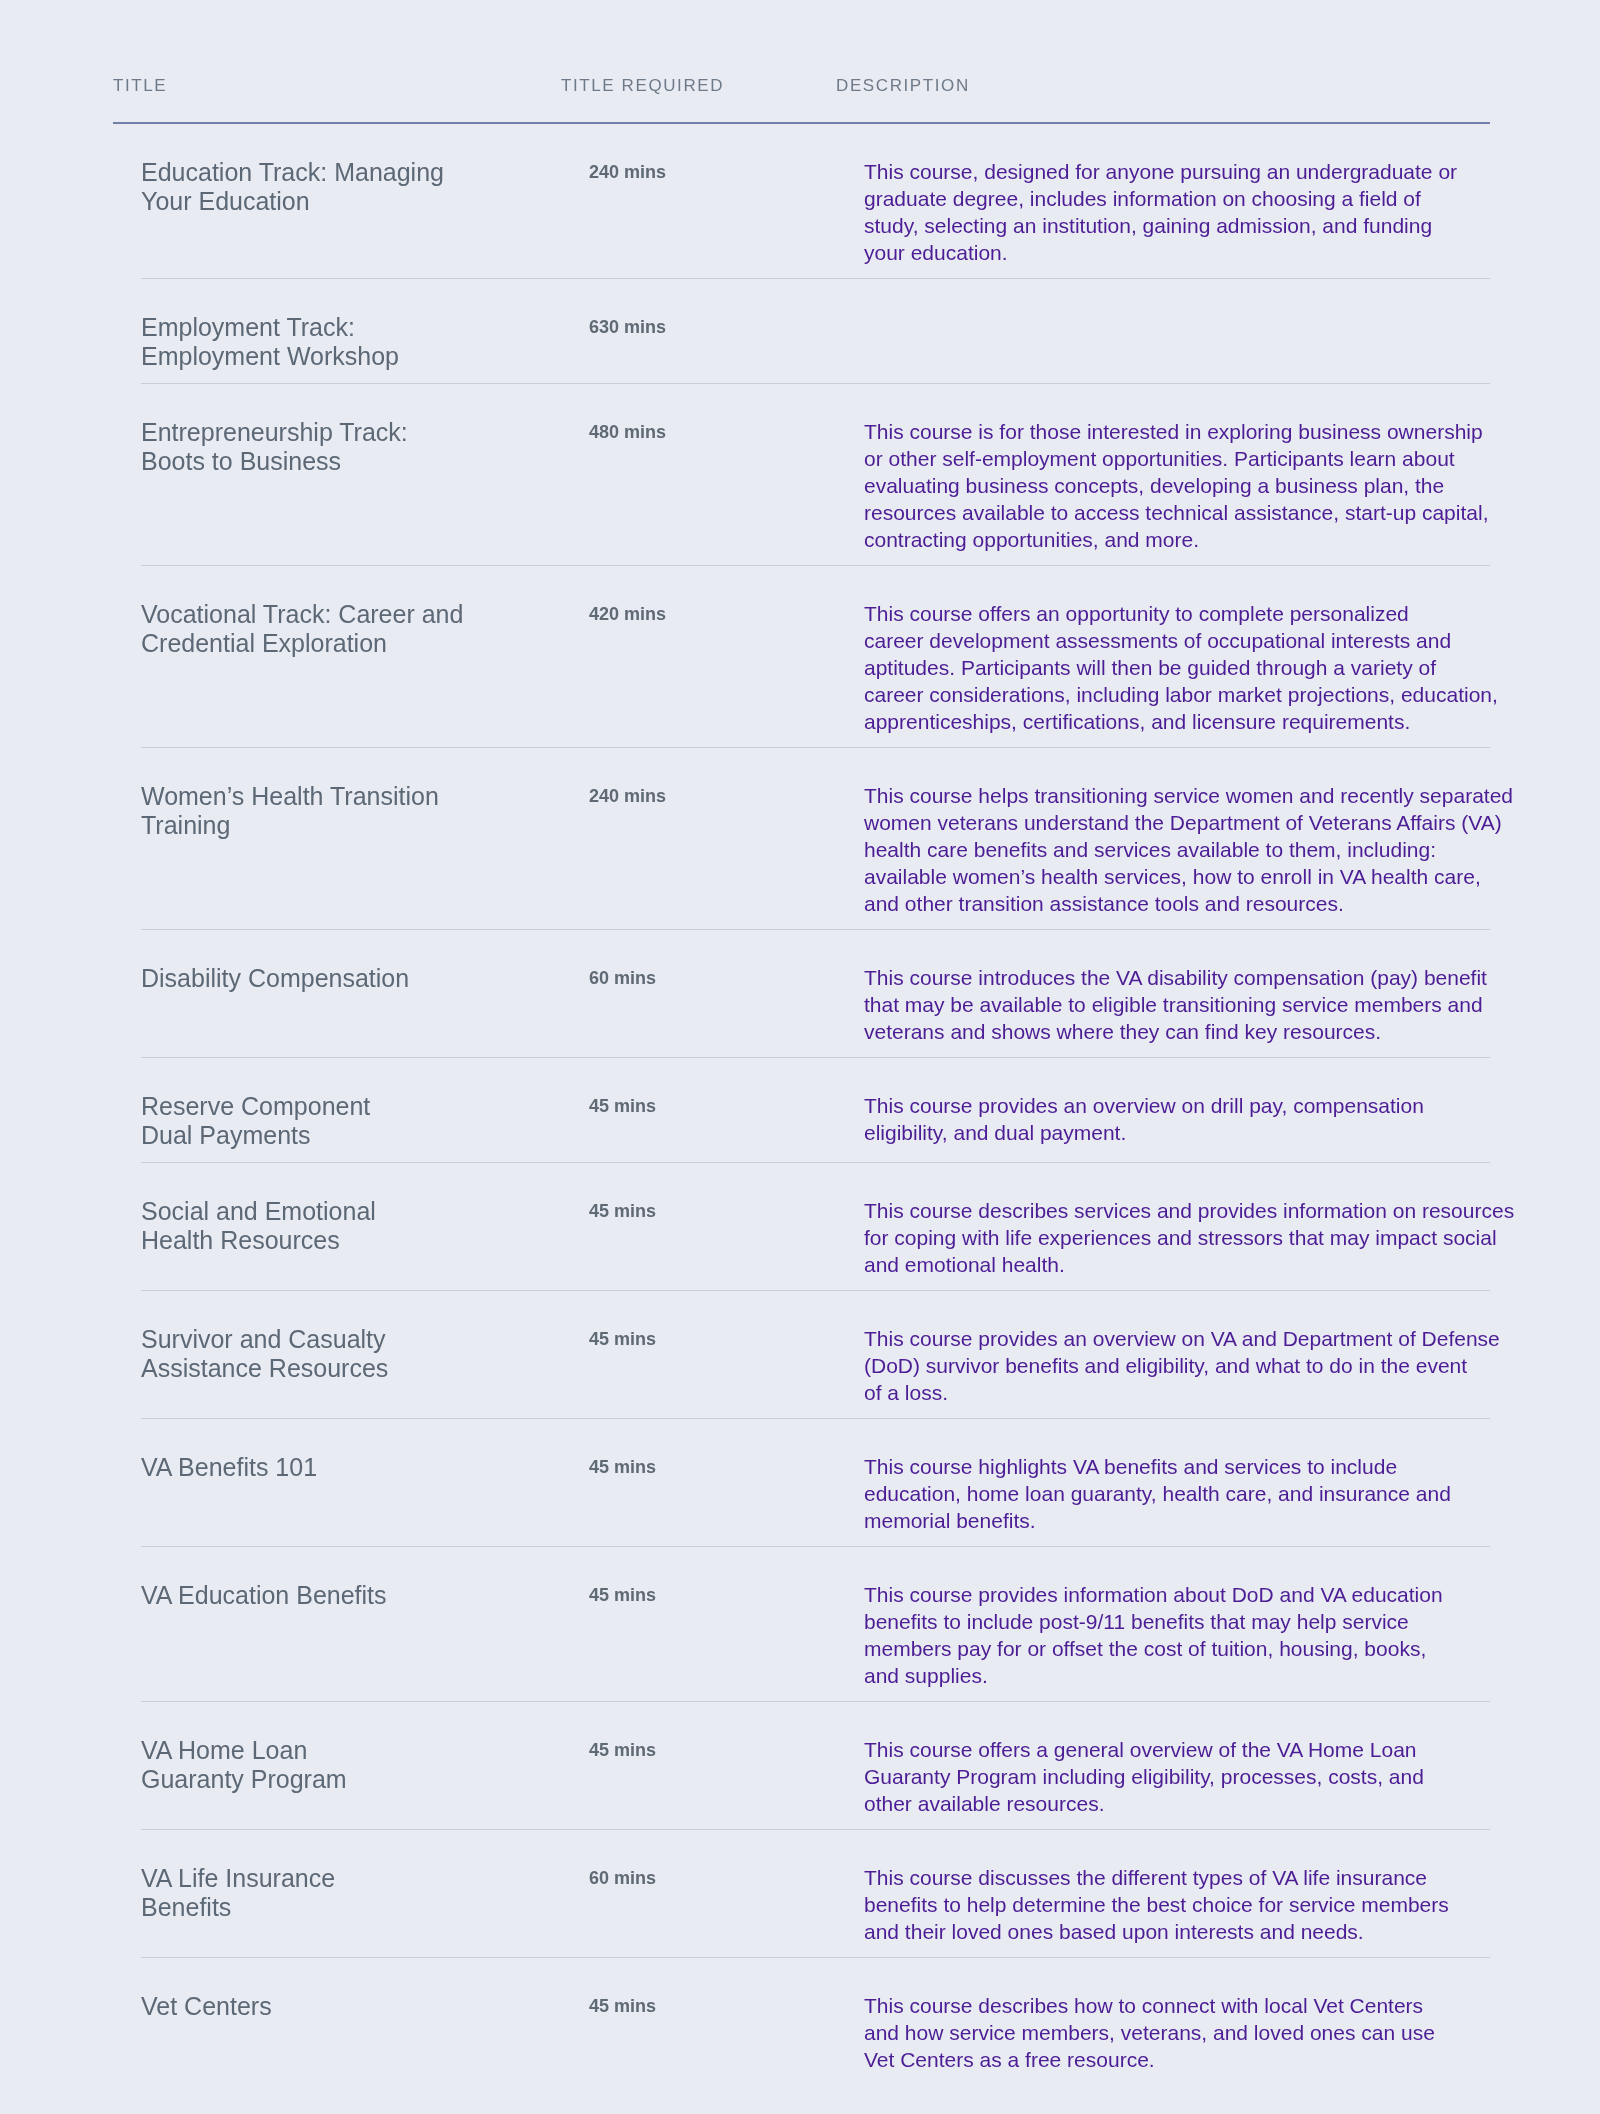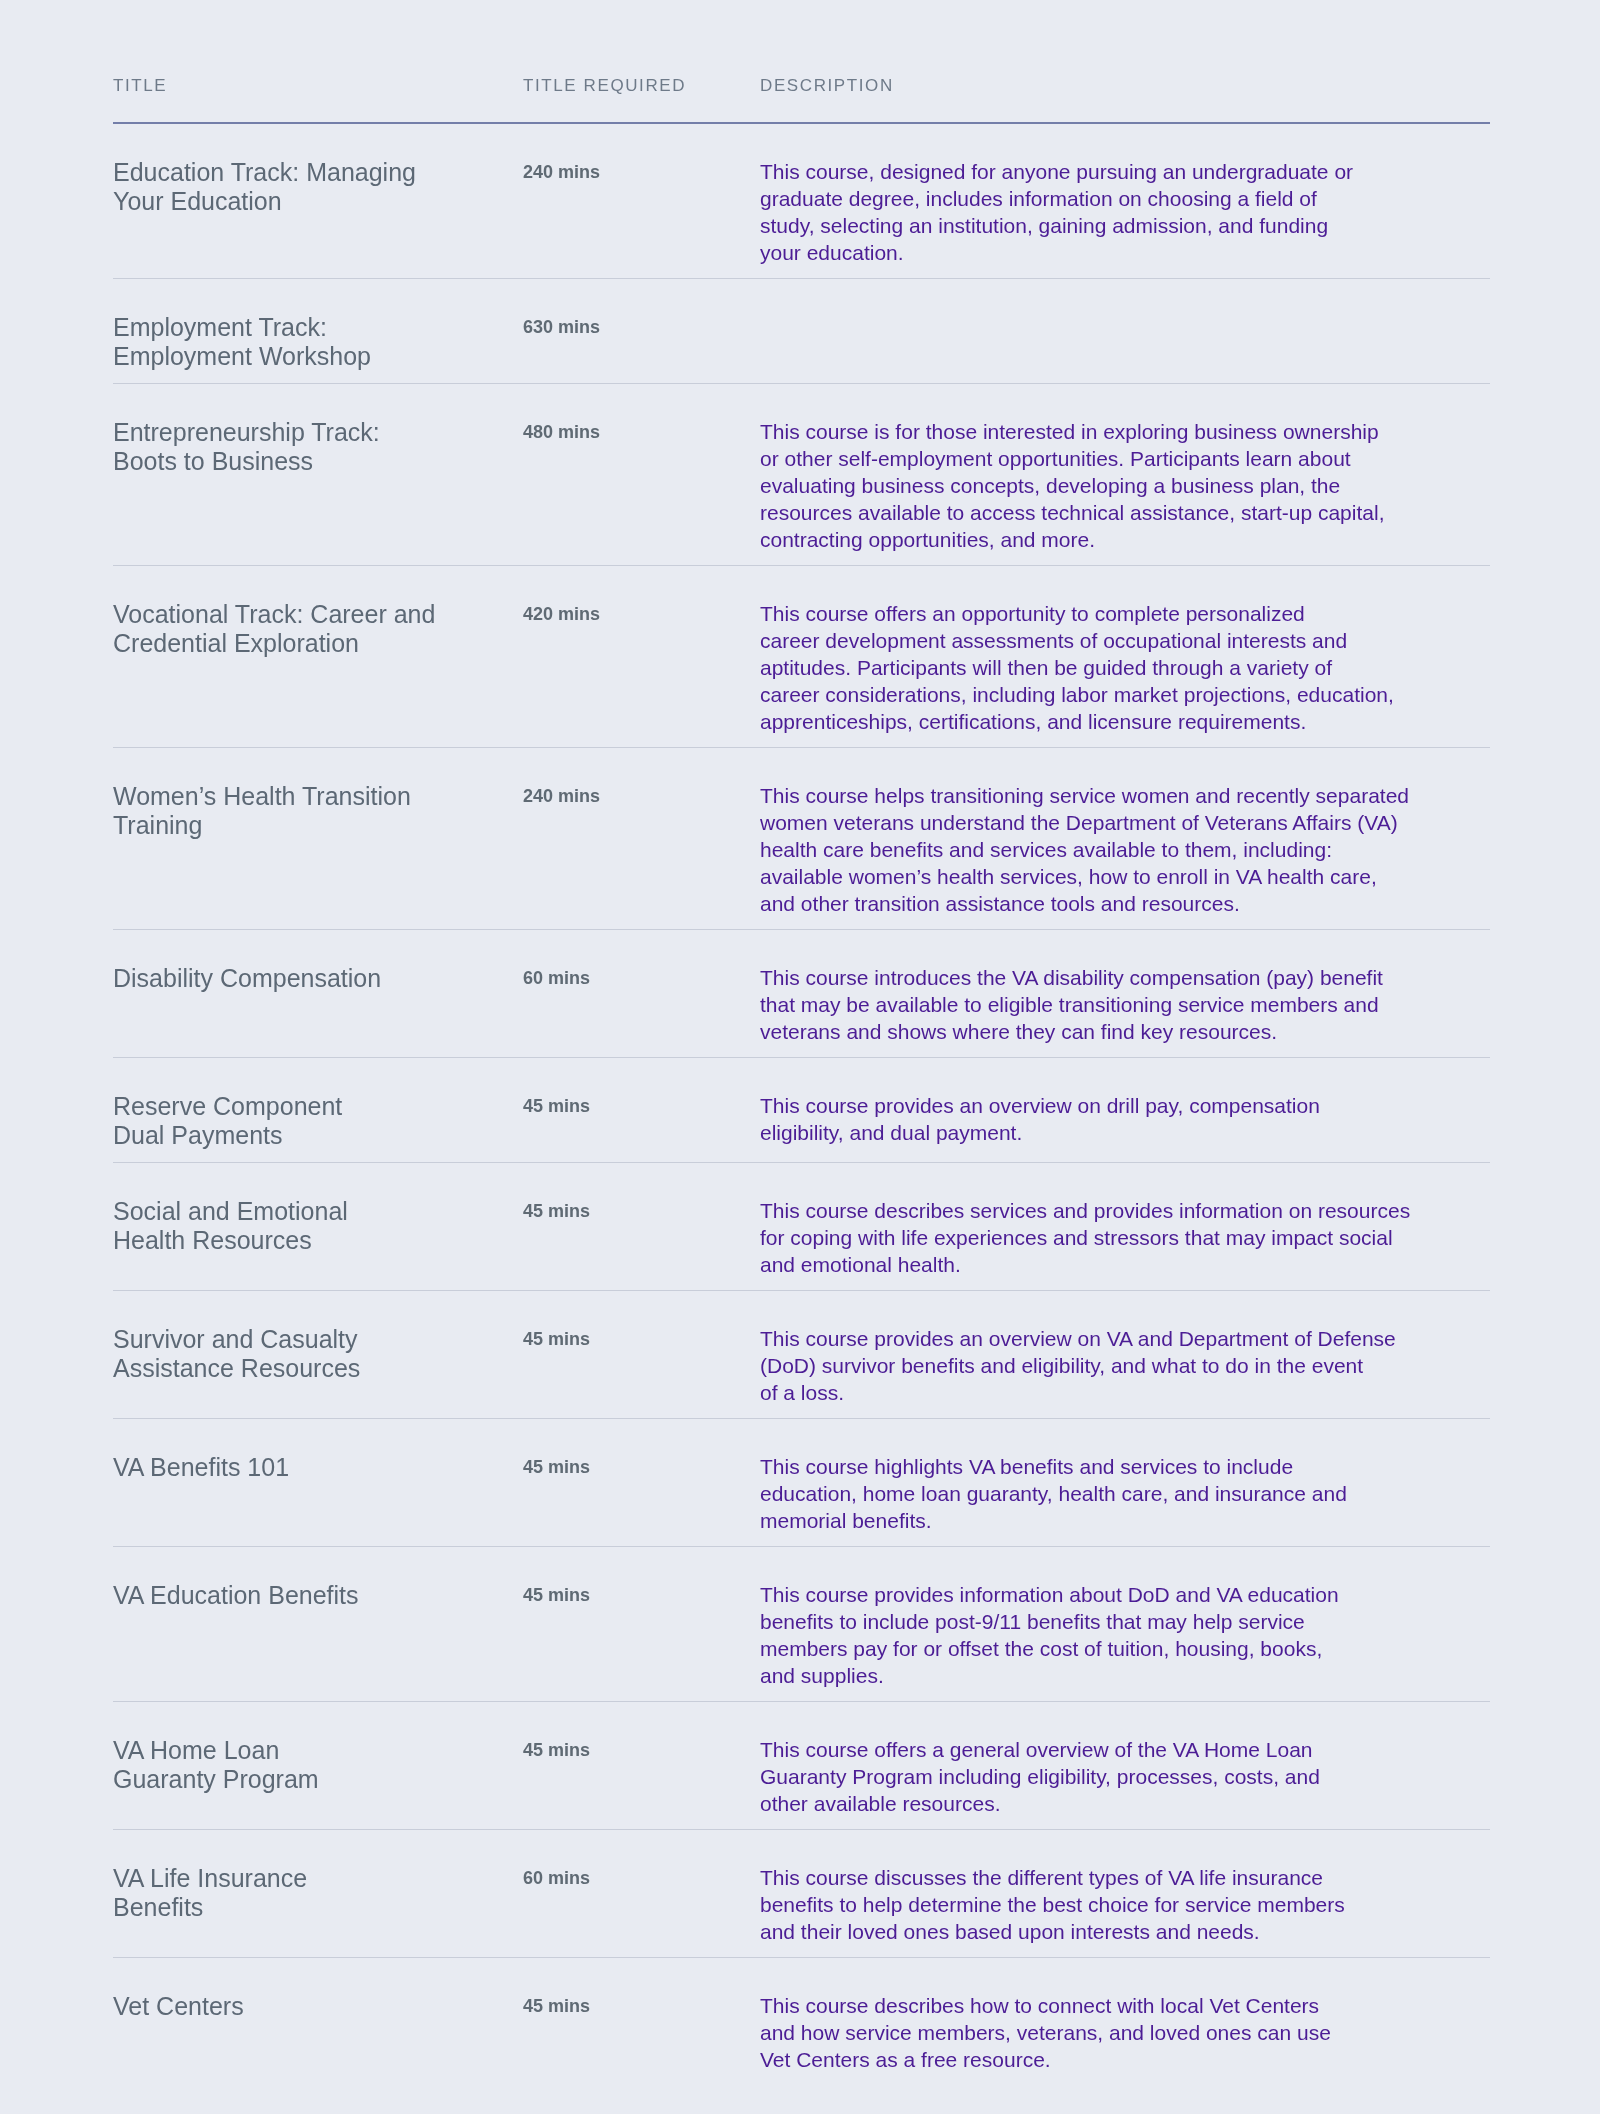--- a/index.html
+++ b/index.html
@@ -15,34 +15,36 @@
   }
   .table {
     width: 1377px;
     margin-left: 113px;
     padding-top: 76px;
   }
   .grid {
     display: grid;
     grid-template-columns: 410px 237px 730px;
     align-items: start;
+    gap: 38px;
   }
   .header-row {
     padding-bottom: 26px;
     border-bottom: 2px solid #737ea9;
   }
   .hcell {
     font-size: 17px;
     letter-spacing: 1.6px;
     color: #6e7a89;
     font-weight: 400;
   }
   .row {
     padding: 34px 0 12px 0;
     border-bottom: 1px solid #c8cdd9;
+    margin-left: 28px;
   }
   .row:last-child { border-bottom: none; }
   .cell.title {
     font-size: 25px;
     line-height: 29px;
     color: #5c6875;
     font-weight: 500;
     white-space: pre-line;
     padding-right: 30px;
   }

